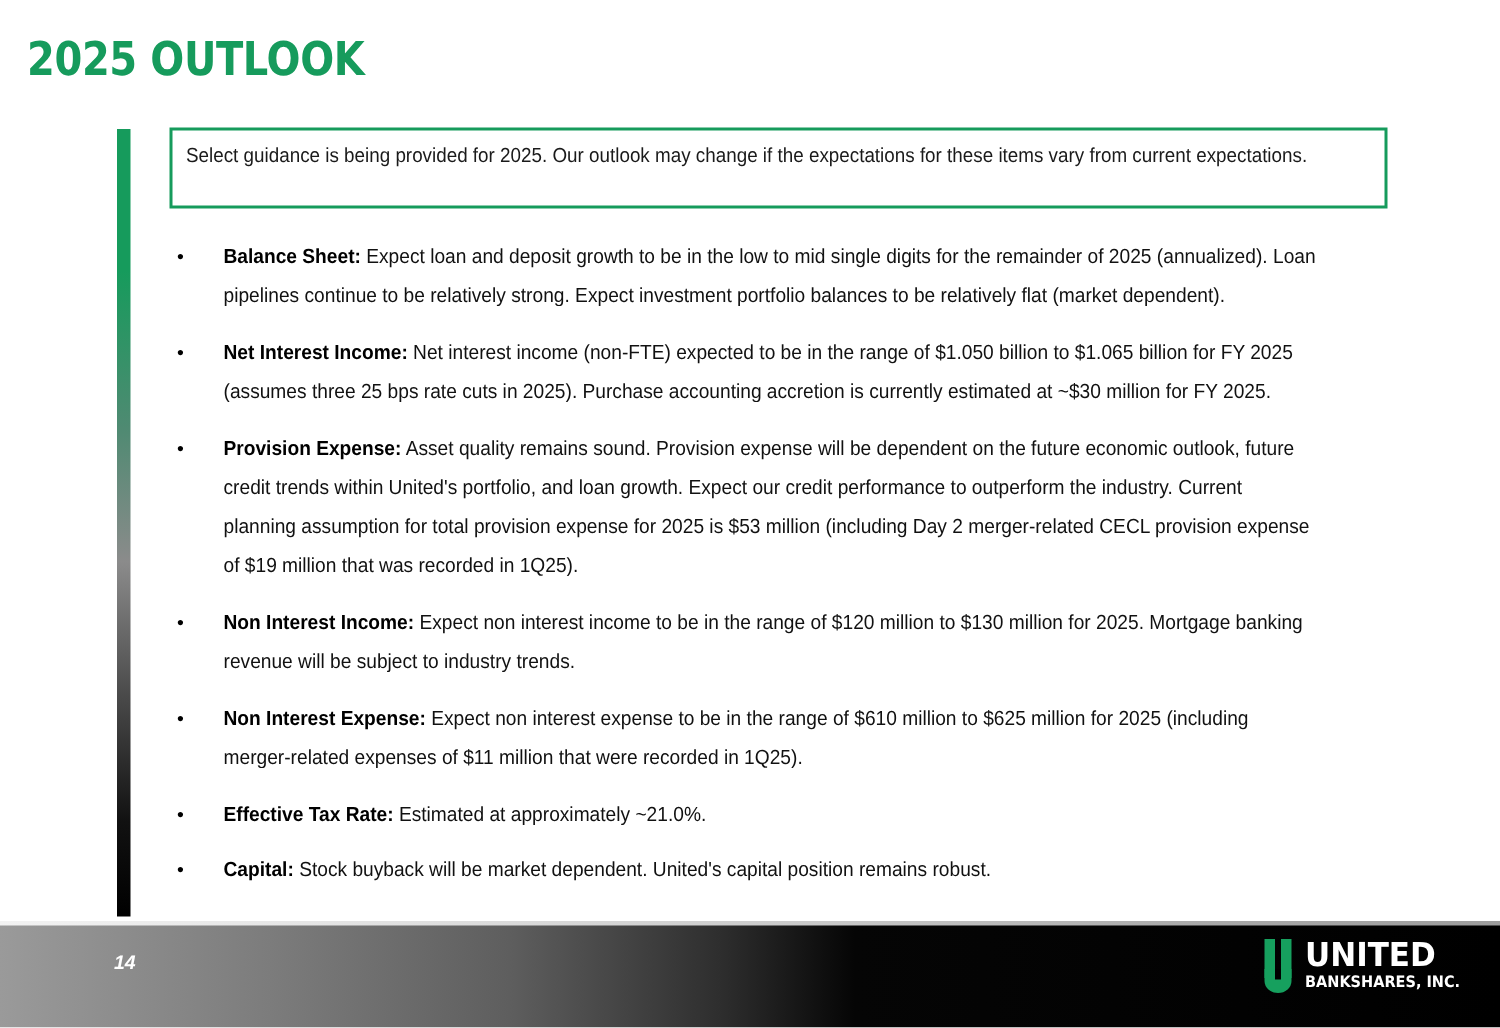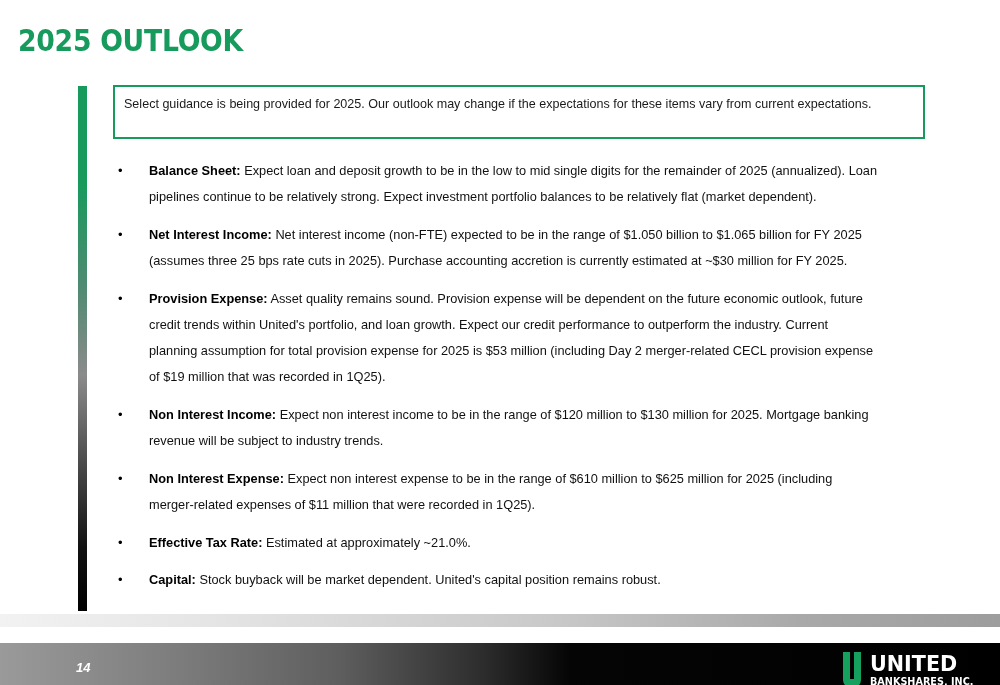--- a/index.html
+++ b/index.html
@@ -114,21 +114,21 @@
     bottom: 58px;
     width: 1000px;
     height: 13px;
     background: linear-gradient(to right, #f2f2f2 0%, #e4e4e4 22%, #c9c9c9 55%, #a9a9a9 80%, #9d9d9d 100%);
   }
   #footer-bar {
     position: absolute;
     left: 0;
     bottom: 0;
     width: 1000px;
-    height: 42px;
+    height: 68px;
     background: linear-gradient(to right, #9a9a9a 0%, #7c7c7c 18%, #5e5e5e 34%, #2e2e2e 48%, #050505 57%, #000000 100%);
   }
   #page-number {
     position: absolute;
     left: 76px;
     top: 17px;
     font-size: 13px;
     font-style: italic;
     font-weight: bold;
     color: #ffffff;

